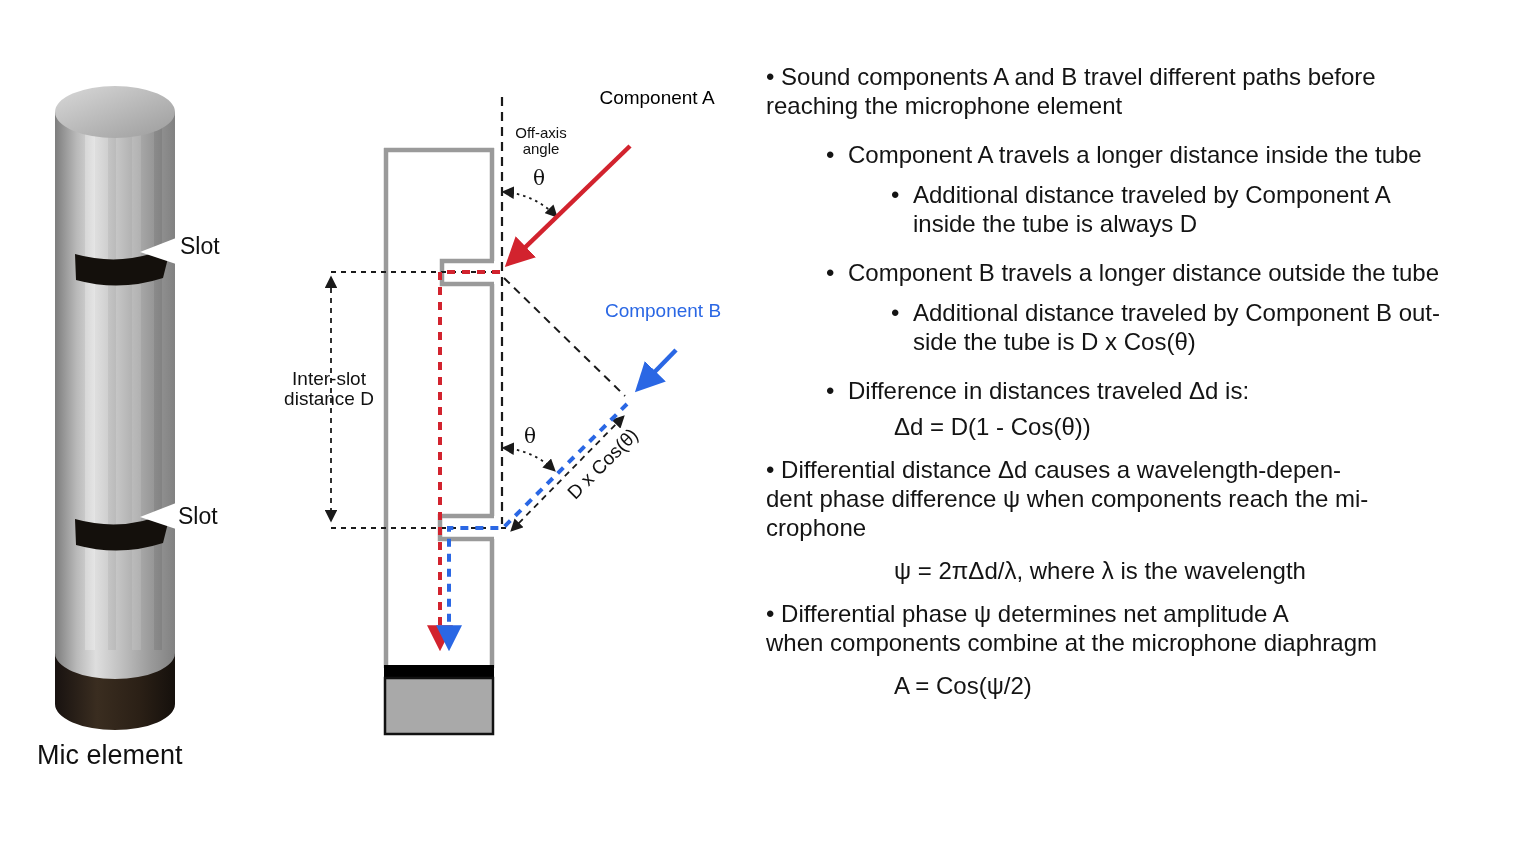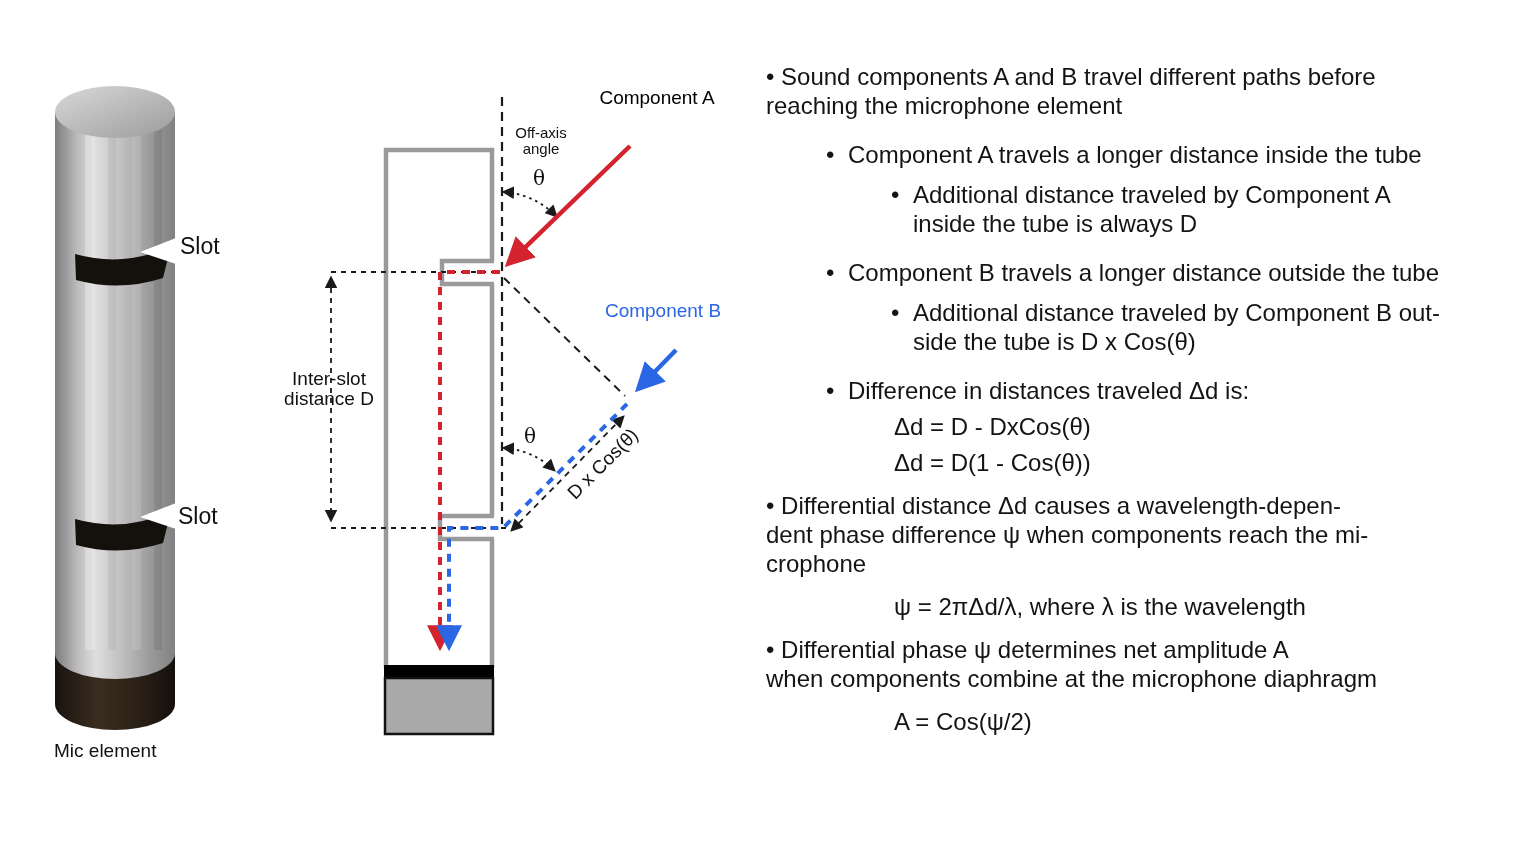--- a/index.html
+++ b/index.html
@@ -8,21 +8,21 @@
     background:#ffffff;
     font-family:"Liberation Sans", sans-serif;
     color:#1a1a1a;
     -webkit-font-smoothing:antialiased;
   }
   
   #left-figure { position:absolute; left:30px; top:82px; width:220px; height:700px; }
   .fig-label { position:absolute; color:#111; }
   #slot-label-top    { left:150px; top:151px; font-size:23px; }
   #slot-label-bottom { left:148px; top:421px; font-size:23px; }
-  #mic-element-label { left:24px;  top:658px; font-size:19px; }
+  #mic-element-label { left:7px;  top:658px; font-size:27px; }
   
   #schematic { position:absolute; left:0; top:0; }
   .schem-label { position:absolute; text-align:center; line-height:1.05; }
   #component-a-label { left:597px; top:88px;  width:120px; color:#000000; font-size:19px; }
   #component-b-label { left:601px; top:301px; width:124px; color:#2a67e4; font-size:19px; }
   #off-axis-label    { left:496px; top:125px; width:90px;  color:#111; font-size:15px; }
   #theta-upper, #theta-lower {
     position:absolute; font-family:"DejaVu Serif", serif; font-size:20px; color:#111;
   }
   #theta-upper { left:533px; top:166px; }
@@ -157,21 +157,20 @@
 <div id="text-column">
     <div class="tc-item l1">• Sound components A and B travel different paths before
 reaching the microphone element</div>
     <div class="tc-item l2 hang"><span class="bullet">•</span><div class="txt">Component A travels a longer distance inside the tube</div></div>
     <div class="tc-item l3 hang"><span class="bullet">•</span><div class="txt">Additional distance traveled by Component A
 inside the tube is always D</div></div>
     <div class="tc-item l2 hang"><span class="bullet">•</span><div class="txt">Component B travels a longer distance outside the tube</div></div>
     <div class="tc-item l3 hang"><span class="bullet">•</span><div class="txt">Additional distance traveled by Component B out-
 side the tube is D x Cos(θ)</div></div>
     <div class="tc-item l2 hang"><span class="bullet">•</span><div class="txt">Difference in distances traveled Δd is:</div></div>
-    <div class="tc-item f2">Δd = D - DxCos(θ)</div>
     <div class="tc-item f2">Δd = D(1 - Cos(θ))</div>
     <div class="tc-item l1">• Differential distance Δd causes a wavelength-depen-
 dent phase difference ψ when components reach the mi-
 crophone</div>
     <div class="tc-item f1">ψ = 2πΔd/λ, where λ is the wavelength</div>
     <div class="tc-item l1">• Differential phase ψ determines net amplitude A
 when components combine at the microphone diaphragm</div>
     <div class="tc-item f1">A = Cos(ψ/2)</div>
   </div>
 

